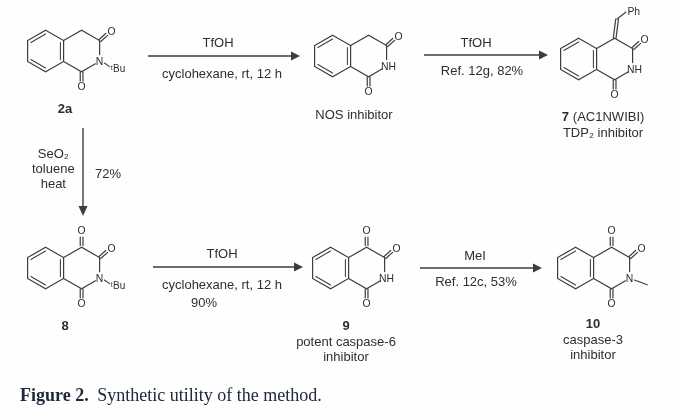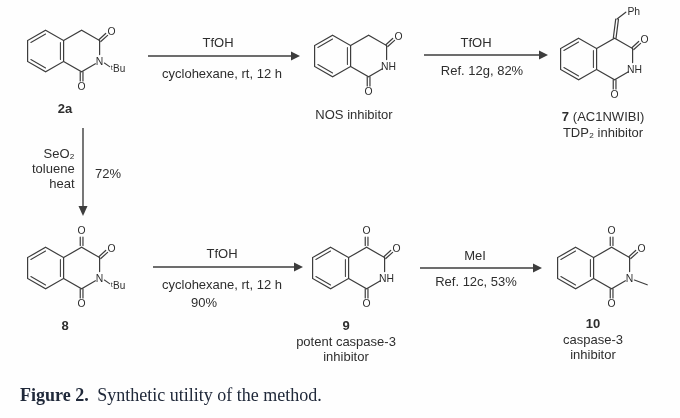--- a/index.html
+++ b/index.html
@@ -3,21 +3,21 @@
 <meta charset="utf-8">
 <style>
   html,body{margin:0;padding:0;background:#ffffff;}
   #fig{position:relative;width:680px;height:418px;background:#fefefe;overflow:hidden;
        font-family:"Liberation Sans","DejaVu Sans",sans-serif;color:#2e2e2e;}
   .abs{position:absolute;}
   .rxntext{font-size:13px;text-align:center;white-space:nowrap;}
   .clabel{font-size:13px;text-align:center;line-height:16px;white-space:nowrap;}
   .clabel b{font-weight:bold;}
   .sfx{margin-left:4px;}
-  .reagents{font-size:13px;line-height:15px;text-align:right;white-space:nowrap;}
+  .reagents{font-size:13px;line-height:15px;text-align:center;white-space:nowrap;}
   svg.struct{overflow:visible;}
   svg .bond{stroke:#3d3d3d;stroke-width:1.5;fill:none;stroke-linecap:round;}
   svg .thin{stroke-width:1.3;}
   svg text{font-family:"Liberation Sans","DejaVu Sans",sans-serif;font-size:13px;fill:#2e2e2e;}
   svg text.small{font-size:12.5px;}
   svg .ah{fill:#3d3d3d;stroke:none;}
   svg .aline{stroke:#3d3d3d;stroke-width:1.4;}
   #caption{position:absolute;left:20px;top:385px;font-family:"Liberation Serif","DejaVu Serif",serif;
            font-size:18px;color:#20293a;white-space:nowrap;}
   #caption b{font-weight:bold;text-align:right;}
@@ -128,21 +128,21 @@
     <path class="bond" d="M80.3 47 L80.3 36.5 M83.7 47 L83.7 36.5"></path>
     <text x="82" y="32" text-anchor="middle">O</text>
     <path class="bond" d="M106 63.2 L114.5 55.4 M103.6 60.9 L112.1 53.1"></path>
     <text x="119.5" y="55" text-anchor="middle">O</text>
     <path class="bond" d="M80.3 101 L80.3 112.5 M83.7 101 L83.7 112.5"></path>
     <text x="82" y="124" text-anchor="middle">O</text>
     <text x="97.5" y="92.5" text-anchor="start">NH</text>
   </svg>
   <div class="clabel abs" style="left:266px;top:318px;width:160px;line-height:15.5px">
     <div><b>9</b></div>
-    <div>potent caspase-3</div>
+    <div>potent caspase-6</div>
     <div>inhibitor</div>
   </div>
 
   <svg class="abs" style="left:420px;top:261px" width="122" height="14">
     <line class="aline" x1="0" y1="7" x2="113" y2="7"></line>
     <polygon class="ah" points="113,2.5 122,7 113,11.5"></polygon>
   </svg>
   <div class="rxntext abs" style="left:415px;top:248px;width:120px">MeI</div>
   <div class="rxntext abs" style="left:396px;top:274px;width:160px">Ref. 12c, 53%</div>
 

